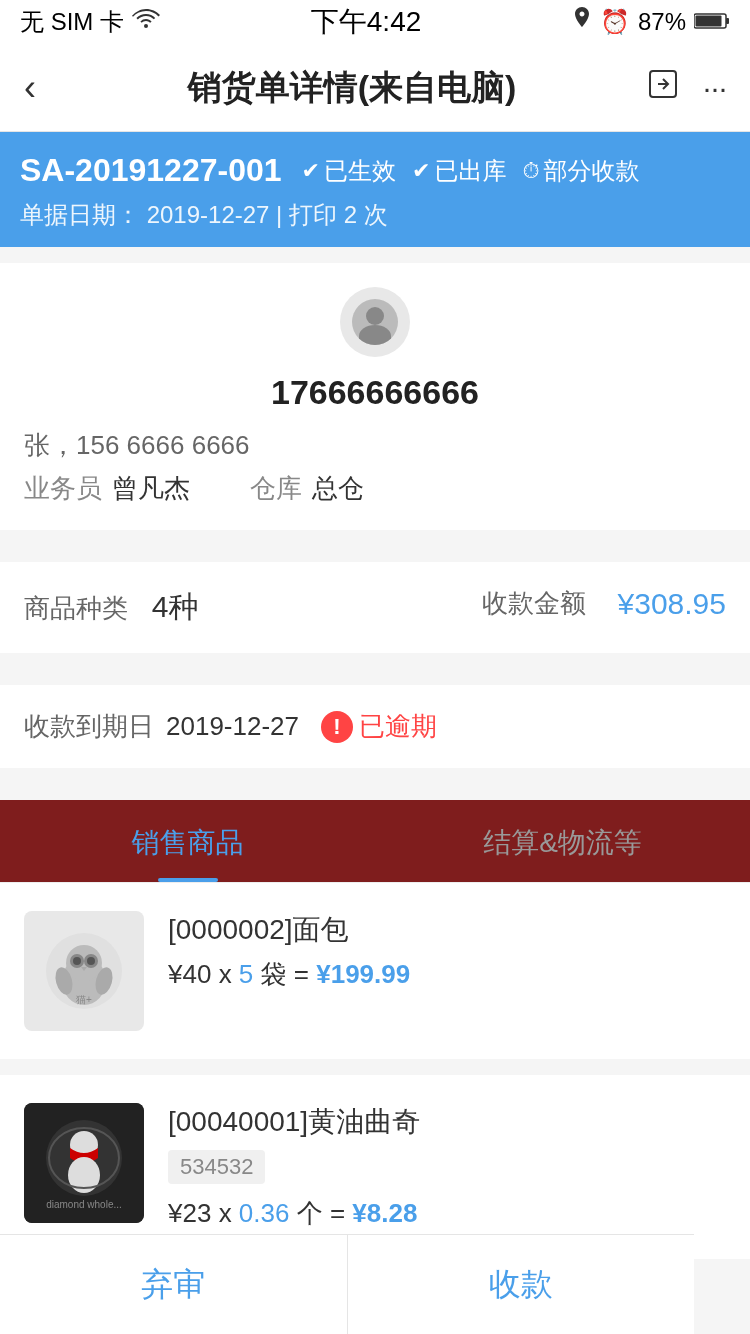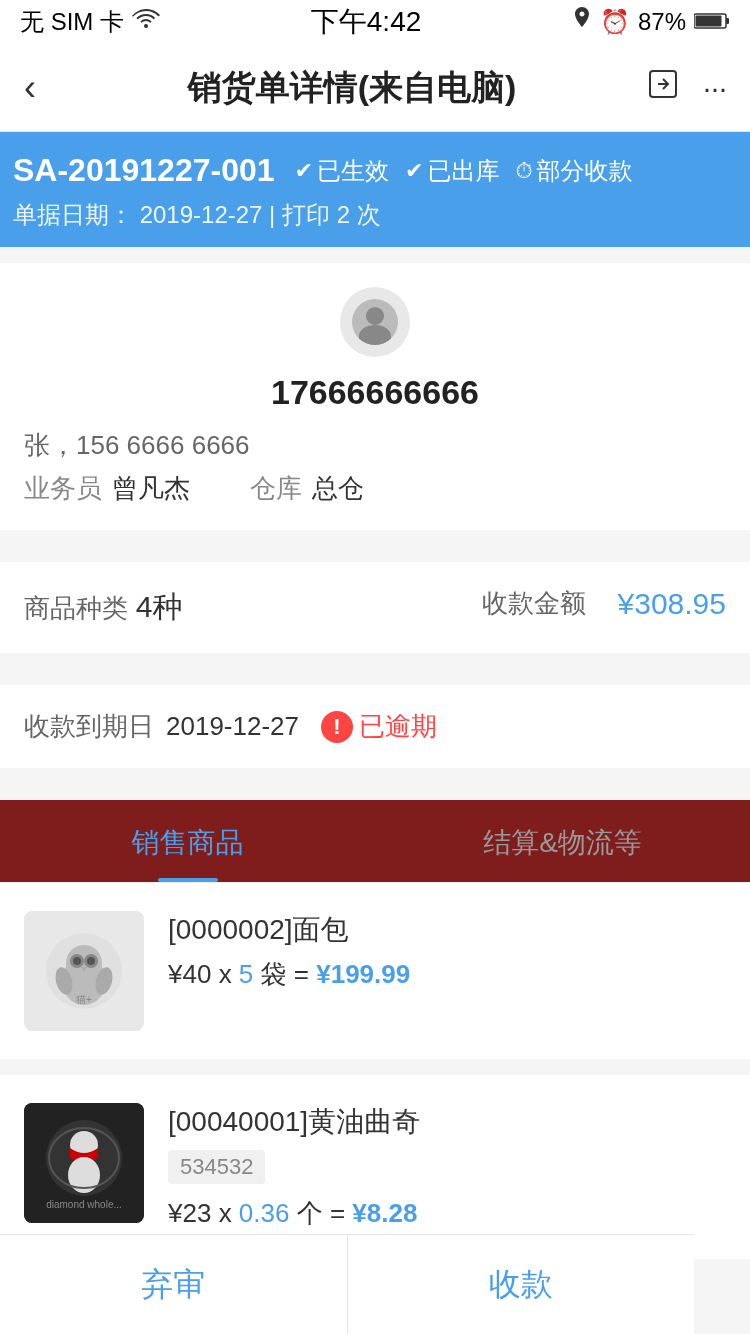--- a/index.html
+++ b/index.html
@@ -64,21 +64,21 @@
     }
     .nav-more {
       font-size: 30px;
       color: #333;
       letter-spacing: -2px;
     }
 
     
     .header-banner {
       background: #4a9fea;
-      padding: 20px 13px 16px;
+      padding: 20px 20px 16px;
     }
     .banner-top {
       display: flex;
       align-items: center;
       gap: 20px;
       margin-bottom: 10px;
     }
     .order-id {
       font-size: 32px;
       font-weight: bold;
@@ -471,21 +471,21 @@
     </div>
   </div>
 </div>
 
 <div class="divider"></div>
 
 <div class="summary-card">
   <div class="summary-row">
     <div>
       <span class="summary-left">商品种类</span>
-      <span class="summary-count" style="">4种</span>
+      <span class="summary-count" style="margin-left:16px;">4种</span>
     </div>
     <div class="summary-right">
       <div class="amount-row">
         <span class="amount-label">收款金额</span>
         <span class="amount-value">¥308.95</span>
       </div>
     </div>
   </div>
 </div>
 

